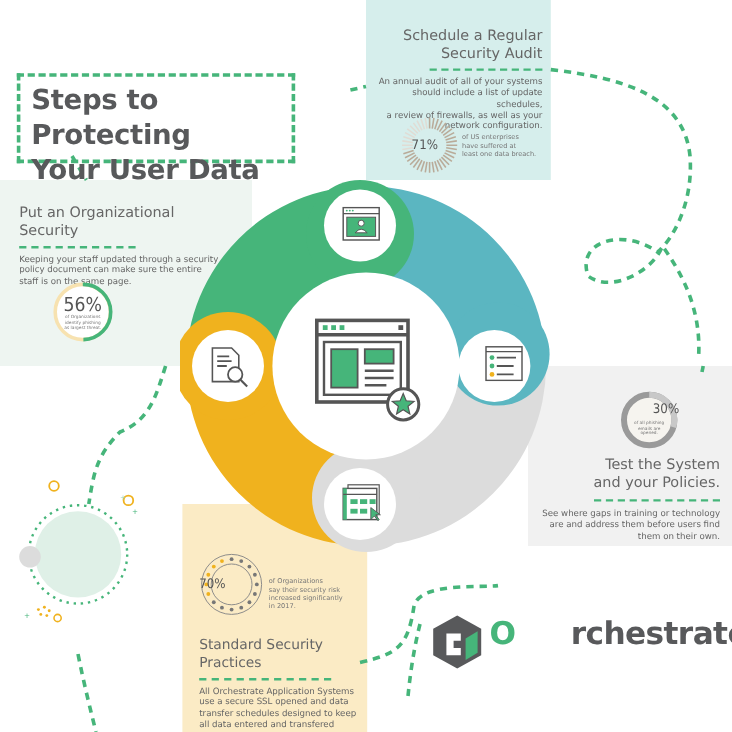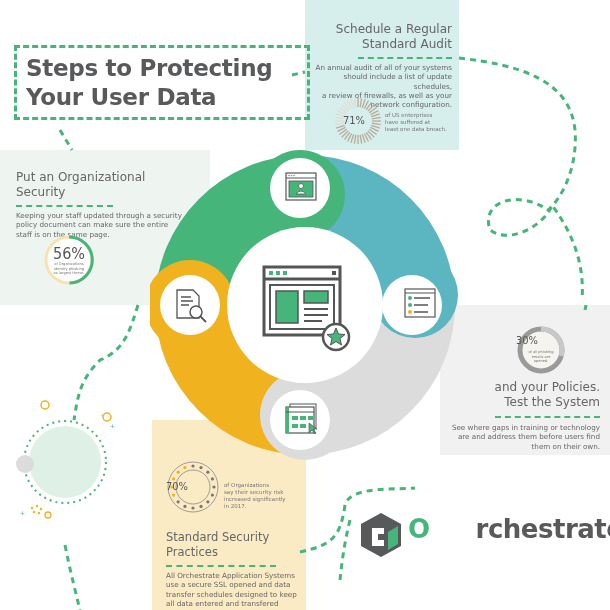--- a/index.html
+++ b/index.html
@@ -3,21 +3,21 @@
 <meta charset="utf-8">
 <style>
   html,body{margin:0;padding:0;}
   body{width:610px;height:610px;position:relative;overflow:hidden;background:#ffffff;font-family:"DejaVu Sans","Liberation Sans",sans-serif;color:#555;}
   .abs{position:absolute;}
   .panel{position:absolute;}
   #p-audit{left:305px;top:0;width:154px;height:150px;background:#d6eeec;}
   #p-policy{left:0;top:150px;width:210px;height:155px;background:#eef5f1;}
   #p-test{left:440px;top:305px;width:170px;height:150px;background:#f1f1f1;}
   #p-standard{left:152px;top:420px;width:154px;height:190px;background:#fbebc5;}
-  .title-box{left:14px;top:45px;width:296px;height:75px;border:3px dashed #46b57a;box-sizing:border-box;}
+  .title-box{left:14px;top:61px;width:232px;height:75px;border:3px dashed #46b57a;box-sizing:border-box;}
   .main-title{position:absolute;left:9px;top:6px;font-family:"DejaVu Sans",sans-serif;font-weight:bold;font-size:23px;line-height:29px;color:#58595b;letter-spacing:-0.3px;}
   .h{font-size:12px;line-height:15px;color:#666;}
   .t{font-size:7.2px;line-height:9.3px;color:#666;}
   .dash{height:0;border-top:2px dashed #46b57a;}
   .small{font-size:5.5px;line-height:7px;color:#777;}
   .stat-num{font-family:"DejaVu Sans Condensed","DejaVu Sans",sans-serif;color:#555;}
   .right{text-align:right;}
   svg{display:block;}
 </style>
 </head>
@@ -44,21 +44,21 @@
 <div class="abs title-box">
   <div class="main-title">
     <div>Steps to Protecting</div>
     <div>Your User Data</div>
   </div>
 </div>
 
 <div class="abs right" style="left:310px;top:22px;width:142px;">
   <div class="h">
     <div>Schedule a Regular</div>
-    <div>Standard Audit</div>
+    <div>Security Audit</div>
   </div>
   <div class="dash" style="margin:5px 0 4px 48px;"></div>
   <div class="t">
     <div>An annual audit of all of your systems</div>
     <div>should include a list of update schedules,</div>
     <div>a review of firewalls, as well as your</div>
     <div>network configuration.</div>
   </div>
 </div>
 <svg class="abs" style="left:334px;top:97px" width="48" height="48">
@@ -134,30 +134,30 @@
 <div class="abs" style="left:43px;top:262px;width:52px;text-align:center;font-size:3.6px;line-height:4.5px;color:#777;">
   <div>of Organizations</div>
   <div>identify phishing</div>
   <div>as largest threat.</div>
 </div>
 
 <svg class="abs" style="left:516px;top:325px" width="50" height="50">
   <circle cx="25" cy="25" r="21" fill="#f6f4ef" stroke="#9a9a9a" stroke-width="5"></circle>
   <path d="M25 4 A21 21 0 0 1 45 31" fill="none" stroke="#c8c8c8" stroke-width="5"></path>
 </svg>
-<div class="abs stat-num" style="left:516px;top:334px;width:50px;text-align:left;font-size:11px;">30%</div>
+<div class="abs stat-num" style="left:516px;top:334px;width:50px;text-align:right;font-size:11px;">30%</div>
 <div class="abs" style="left:516px;top:350px;width:50px;text-align:center;font-size:3.6px;line-height:4.5px;color:#777;">
   <div>of all phishing</div>
   <div>emails are</div>
   <div>opened.</div>
 </div>
 <div class="abs right" style="left:450px;top:380px;width:150px;">
   <div class="h">
+    <div>Test the System</div>
     <div>and your Policies.</div>
-    <div>Test the System</div>
   </div>
   <div class="dash" style="margin:6px 0 5px 45px;"></div>
   <div class="t">
     <div>See where gaps in training or technology</div>
     <div>are and address them before users find</div>
     <div>them on their own.</div>
   </div>
 </div>
 
 <svg class="abs" style="left:166px;top:460px" width="54" height="54">

